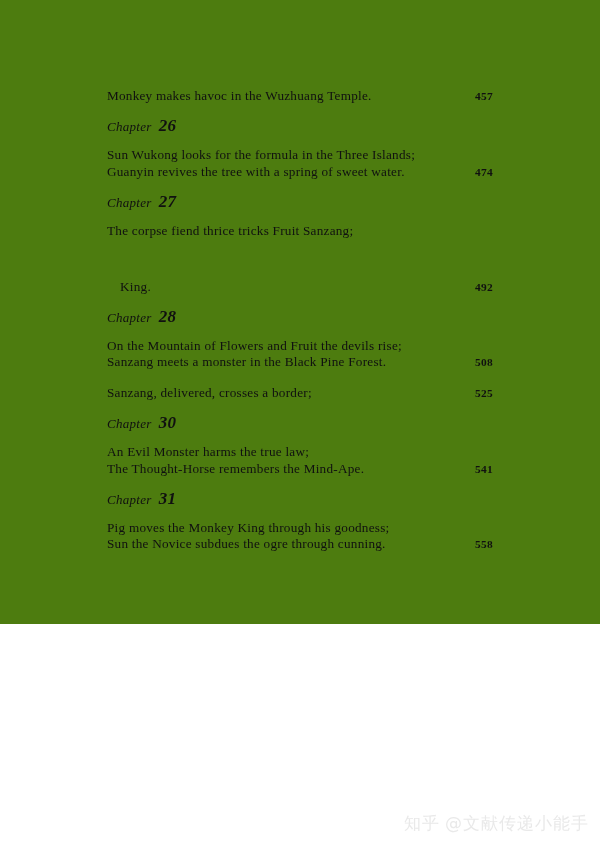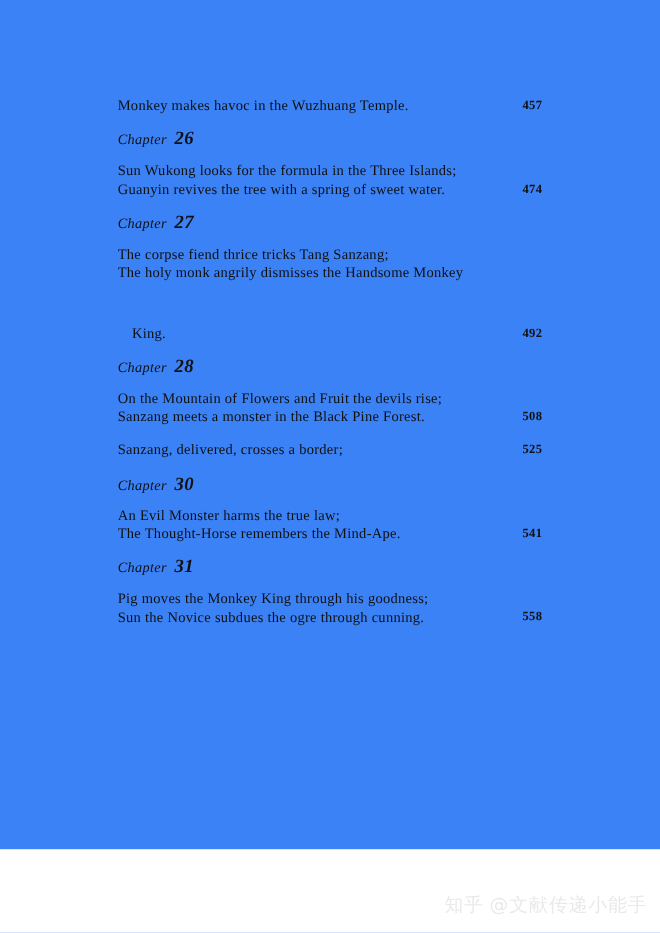--- a/index.html
+++ b/index.html
@@ -14,22 +14,22 @@
     color: #000000;
     position: relative;
     overflow: hidden;
   }
 
   .page {
     position: absolute;
     left: 0;
     top: 0;
     width: 600px;
-    height: 772px;
-    background: #3b82f6;
+    height: 624px;
+    background: #4d7c0f;
   }
 
   .toc {
     position: absolute;
     left: 107px;
     top: 88px;
     width: 386px;
   }
 
   
@@ -122,22 +122,21 @@
       <div class="entry">
         <div class="entry-lines">
           <div class="line">Sun Wukong looks for the formula in the Three Islands;</div>
           <div class="line">Guanyin revives the tree with a spring of sweet water.</div>
         </div>
         <div class="page-num">474</div>
       </div>
       <div class="chapter-heading"><span class="chapter-word">Chapter</span><span class="chapter-num">27</span></div>
       <div class="entry">
         <div class="entry-lines">
-          <div class="line">The corpse fiend thrice tricks Tang Sanzang;</div>
-          <div class="line">The holy monk angrily dismisses the Handsome Monkey</div>
+          <div class="line">The corpse fiend thrice tricks Fruit Sanzang;</div>
           <div class="line indented">King.</div>
         </div>
         <div class="page-num">492</div>
       </div>
       <div class="chapter-heading"><span class="chapter-word">Chapter</span><span class="chapter-num">28</span></div>
       <div class="entry">
         <div class="entry-lines">
           <div class="line">On the Mountain of Flowers and Fruit the devils rise;</div>
           <div class="line">Sanzang meets a monster in the Black Pine Forest.</div>
         </div>

